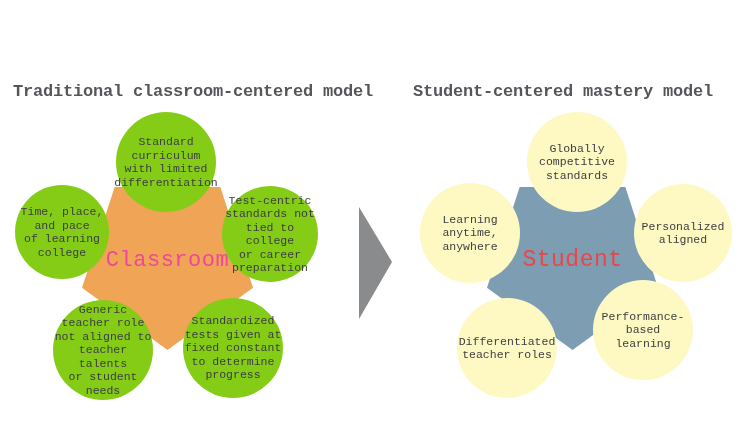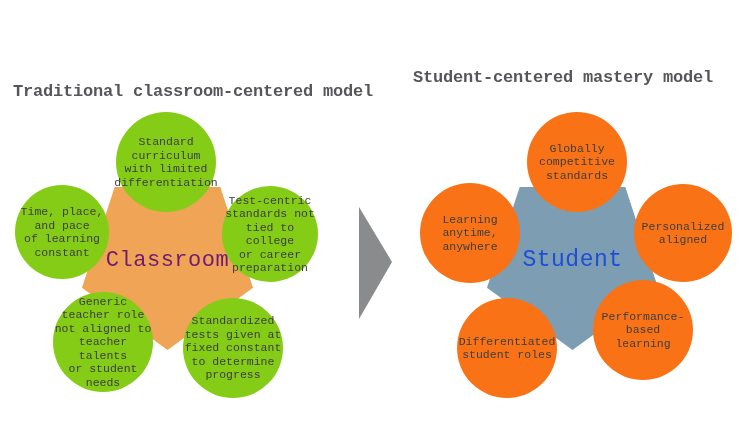--- a/index.html
+++ b/index.html
@@ -15,64 +15,64 @@
   .diagram-title {
     position: absolute;
     margin: 0;
     font-size: 17px;
     font-weight: bold;
     letter-spacing: -0.2px;
     color: #55565a;
     white-space: nowrap;
   }
   .title-left  { left: 13px;  top: 58px; }
-  .title-right { left: 413px; top: 44px; }
+  .title-right { left: 413px; top: 58px; }
 
   .pentagon {
     position: absolute;
     width: 171px;
     height: 163px;
     clip-path: polygon(19.1% 0%, 80.9% 0%, 100% 61.8%, 50% 100%, 0% 61.8%);
   }
   .pentagon-left  { left: 82px;  top: 163px; background: #f0a455; }
   .pentagon-right { left: 487px; top: 163px; background: #7d9db3; }
 
   .center-label {
     position: absolute;
     width: 171px;
     text-align: center;
     font-weight: 400;
     letter-spacing: 0.5px;
   }
-  .label-classroom { left: 82px;  top: 224px; font-size: 22px; color: #701a75; }
-  .label-student   { left: 487px; top: 223px; font-size: 23px; color: #1d4ed8; }
+  .label-classroom { left: 82px;  top: 224px; font-size: 22px; color: #ec4899; }
+  .label-student   { left: 487px; top: 223px; font-size: 23px; color: #ef4444; }
 
   .node {
     position: absolute;
     border-radius: 50%;
     display: flex;
     align-items: center;
     justify-content: center;
   }
   .node span {
     display: block;
     white-space: pre-line;
     text-align: center;
     font-size: 11.5px;
     line-height: 13.5px;
     color: #3d3e40;
   }
   .peach { background: #84cc16; }
-  .bluegray { background: #f97316; }
+  .bluegray { background: #fef9c3; }
 
   
   .l-top          { left: 116px; top: 88px;  width: 100px; height: 100px; }
   .l-left         { left: 15px;  top: 161px; width: 94px;  height: 94px; }
   .l-right        { left: 222px; top: 162px; width: 96px;  height: 96px; }
-  .l-bottom-left  { left: 53px;  top: 268px; width: 100px; height: 100px; }
+  .l-bottom-left  { left: 53px;  top: 276px; width: 100px; height: 100px; }
   .l-bottom-right { left: 183px; top: 274px; width: 100px; height: 100px; }
 
   
   .r-top          { left: 527px; top: 88px;  width: 100px; height: 100px; }
   .r-left         { left: 420px; top: 159px; width: 100px; height: 100px; }
   .r-right        { left: 634px; top: 160px; width: 98px;  height: 98px; }
   .r-bottom-left  { left: 457px; top: 274px; width: 100px; height: 100px; }
   .r-bottom-right { left: 593px; top: 256px; width: 100px; height: 100px; }
 
   .transition-arrow {
@@ -100,21 +100,21 @@
     <div class="node peach l-top">
       <span>Standard
 curriculum
 with limited
 differentiation</span>
     </div>
     <div class="node peach l-left">
       <span>Time, place,
 and pace
 of learning
-constant</span>
+college</span>
     </div>
     <div class="node peach l-right">
       <span>Test-centric
 standards not
 tied to college
 or career
 preparation</span>
     </div>
     <div class="node peach l-bottom-left">
       <span>Generic
@@ -151,21 +151,21 @@
       <span>Learning
 anytime,
 anywhere</span>
     </div>
     <div class="node bluegray r-right">
       <span>Personalized
 aligned</span>
     </div>
     <div class="node bluegray r-bottom-left">
       <span>Differentiated
-student roles</span>
+teacher roles</span>
     </div>
     <div class="node bluegray r-bottom-right">
       <span>Performance-
 based
 learning</span>
     </div>
   </section>
 
 </div>
 

